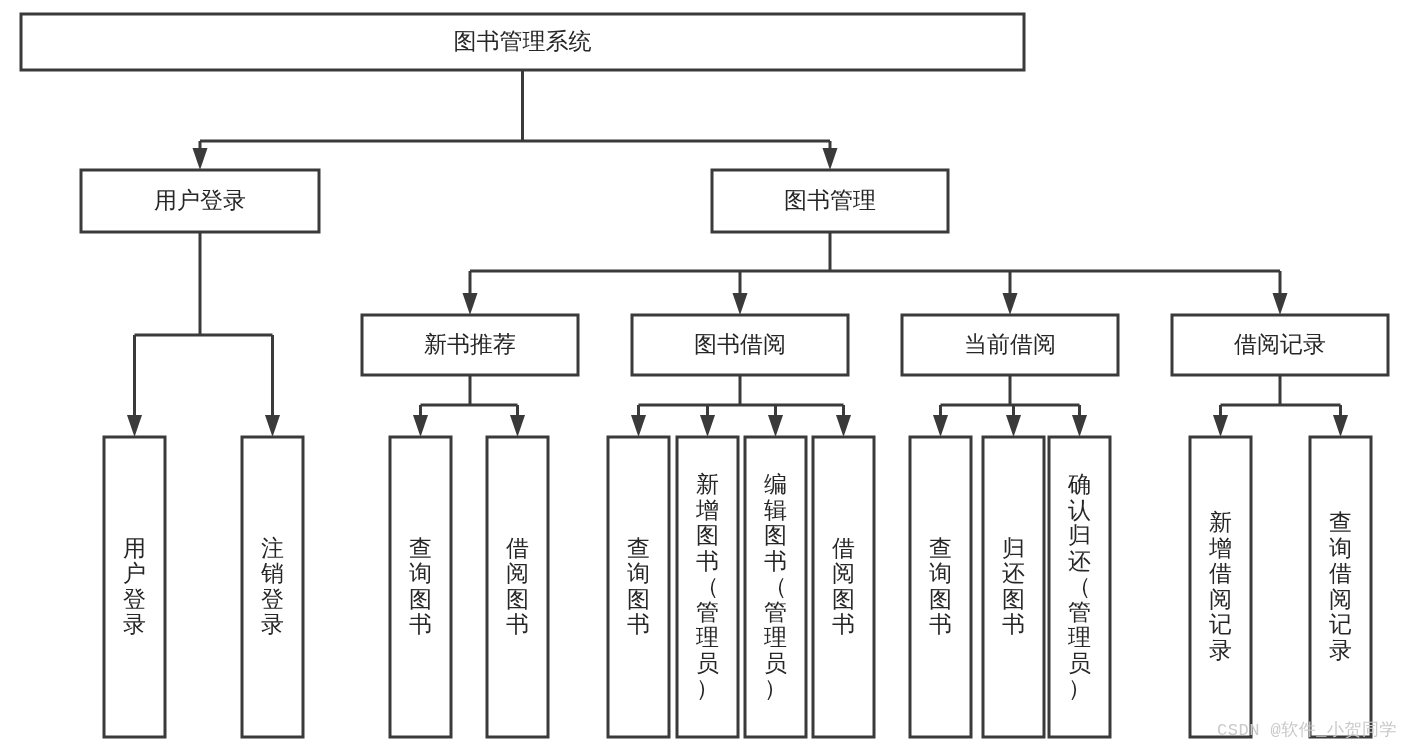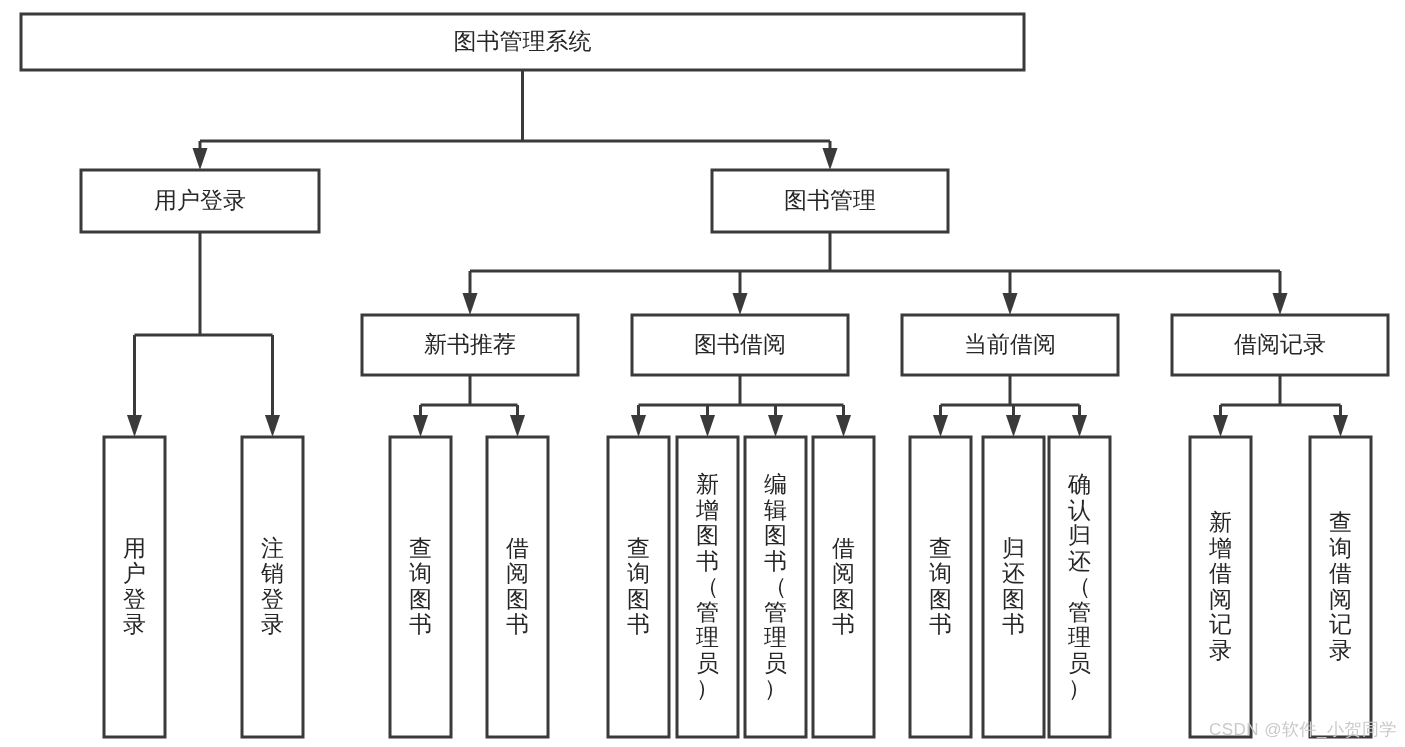--- a/index.html
+++ b/index.html
@@ -44,21 +44,21 @@
     stroke-linecap: butt;
   }
   .arrow-head {
     fill: #3a3a3a;
     stroke: none;
   }
   .watermark {
     position: absolute;
     right: 8px;
     bottom: 6px;
-    font-family: Liberation Sans, sans-serif;
+    font-family: Liberation Mono, monospace;
     font-size: 17px;
     color: #c9c9c9;
     letter-spacing: 0.5px;
     white-space: nowrap;
     user-select: none;
     pointer-events: none;
   }
 </style>
 </head>
 <body>

